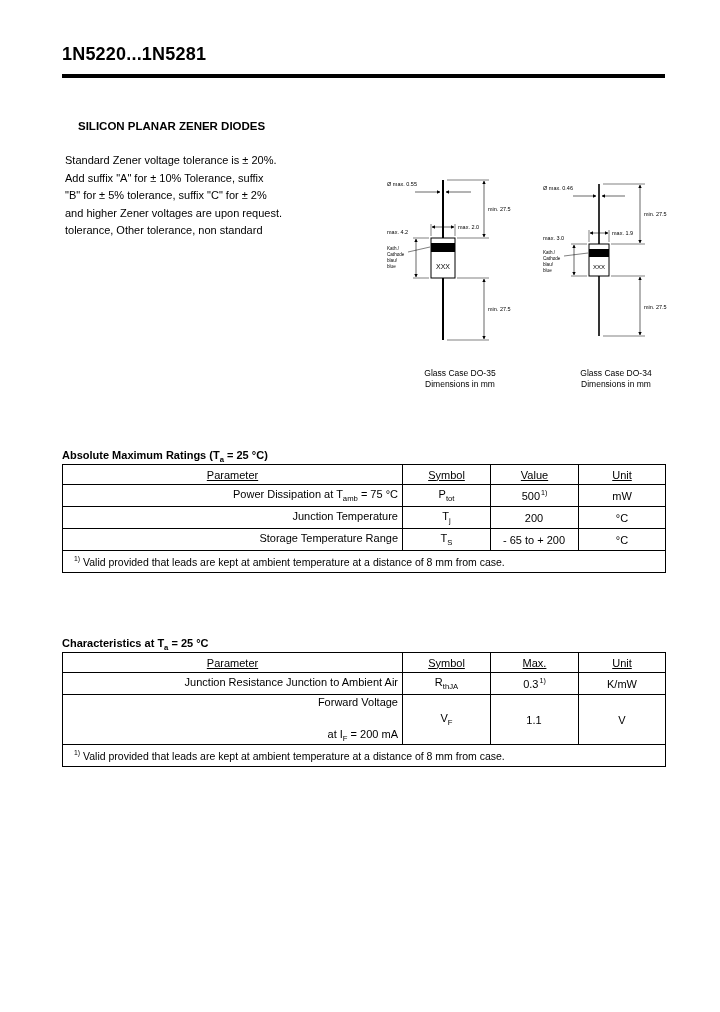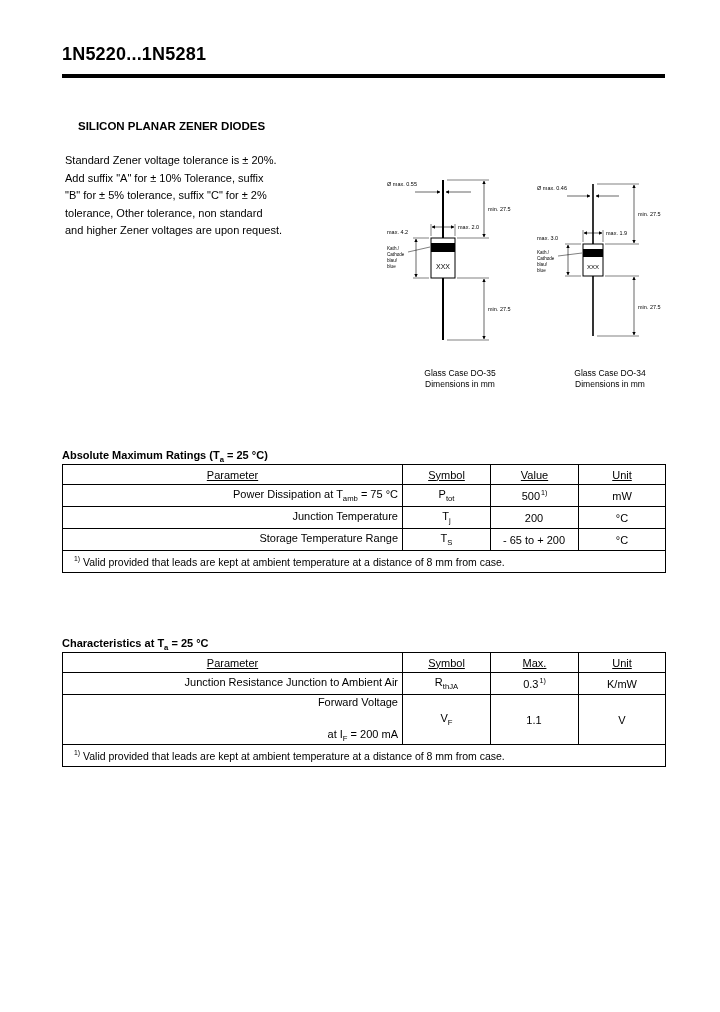--- a/index.html
+++ b/index.html
@@ -2,21 +2,21 @@
 <html><head>
 <meta charset="utf-8">
 <style>
   html,body{margin:0;padding:0;background:#fff;}
   .page{position:relative;width:720px;height:824px;background:#fff;color:#000;
         font-family:"Liberation Sans",sans-serif;overflow:hidden;}
   .title{position:absolute;left:62px;top:44px;margin:0;font-size:18px;font-weight:bold;letter-spacing:.2px;}
   .rule{position:absolute;left:62px;top:74px;width:603px;height:4px;background:#000;}
   .subtitle{position:absolute;left:62px;top:104px;margin:16px;font-size:11.5px;font-weight:bold;}
   .intro{position:absolute;left:65px;top:152px;font-size:11px;line-height:17.5px;width:320px;}
-  .figures{position:absolute;left:385px;top:170px;display:flex;gap:0;align-items:flex-end;}
+  .figures{position:absolute;left:385px;top:170px;display:flex;gap:6px;align-items:flex-end;}
   .figure{width:150px;text-align:center;}
   .caption{font-size:8.5px;line-height:10.5px;margin-top:2px;}
   .sec-heading{position:absolute;left:62px;font-size:11px;font-weight:bold;text-align:right;}
   .h1pos{top:449px}.h2pos{top:637px}
   .tbl{position:absolute;left:62px;border-collapse:collapse;table-layout:fixed;width:603px;font-size:11px;}
   .t1pos{top:464px}.t2pos{top:652px}
   .tbl th,.tbl td{border:1px solid #000;padding:1px 4px;font-weight:normal;}
   .tbl th{text-align:center;height:17px;text-decoration:underline;}
   .tbl tbody tr{height:22px;}
   tr.tall{height:34px;}
@@ -41,22 +41,22 @@
 <div class="page">
 
   <h1 class="title">1N5220...1N5281</h1>
   <div class="rule"></div>
   <h2 class="subtitle">SILICON PLANAR ZENER DIODES</h2>
 
   <div class="intro">
     <div>Standard Zener voltage tolerance is ± 20%.</div>
     <div>Add suffix "A" for ± 10% Tolerance, suffix</div>
     <div>"B" for ± 5% tolerance, suffix "C" for ± 2%</div>
+    <div>and higher Zener voltages are upon request.</div>
     <div>tolerance, Other tolerance, non standard</div>
-    <div>and higher Zener voltages are upon request.</div>
   </div>
 
   <div class="figures">
 
     <div class="figure">
       <svg width="150" height="196" viewBox="0 0 150 196">
         <defs>
           <marker id="arr" viewBox="0 0 10 10" refX="9" refY="5" markerWidth="6" markerHeight="6" orient="auto-start-reverse">
             <path d="M0,0 L10,5 L0,10 z"></path>
           </marker>

